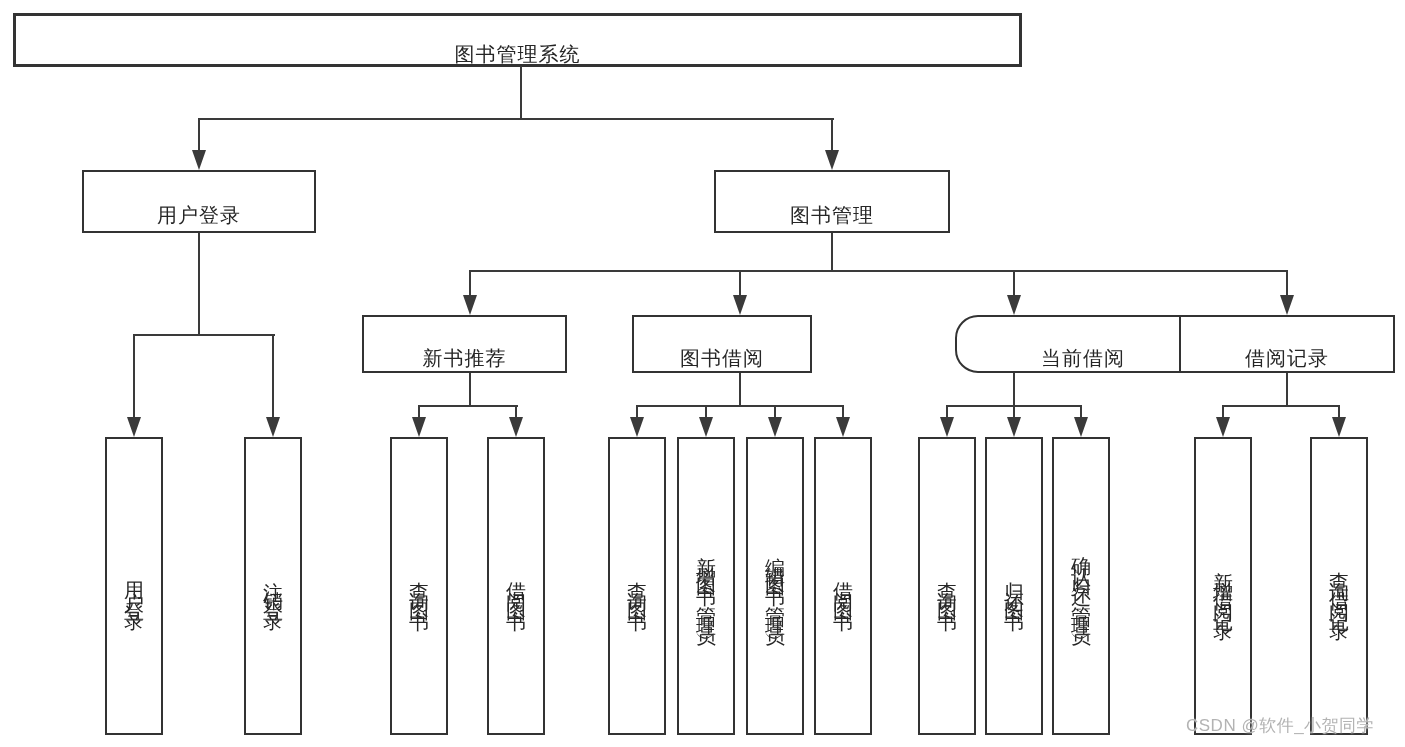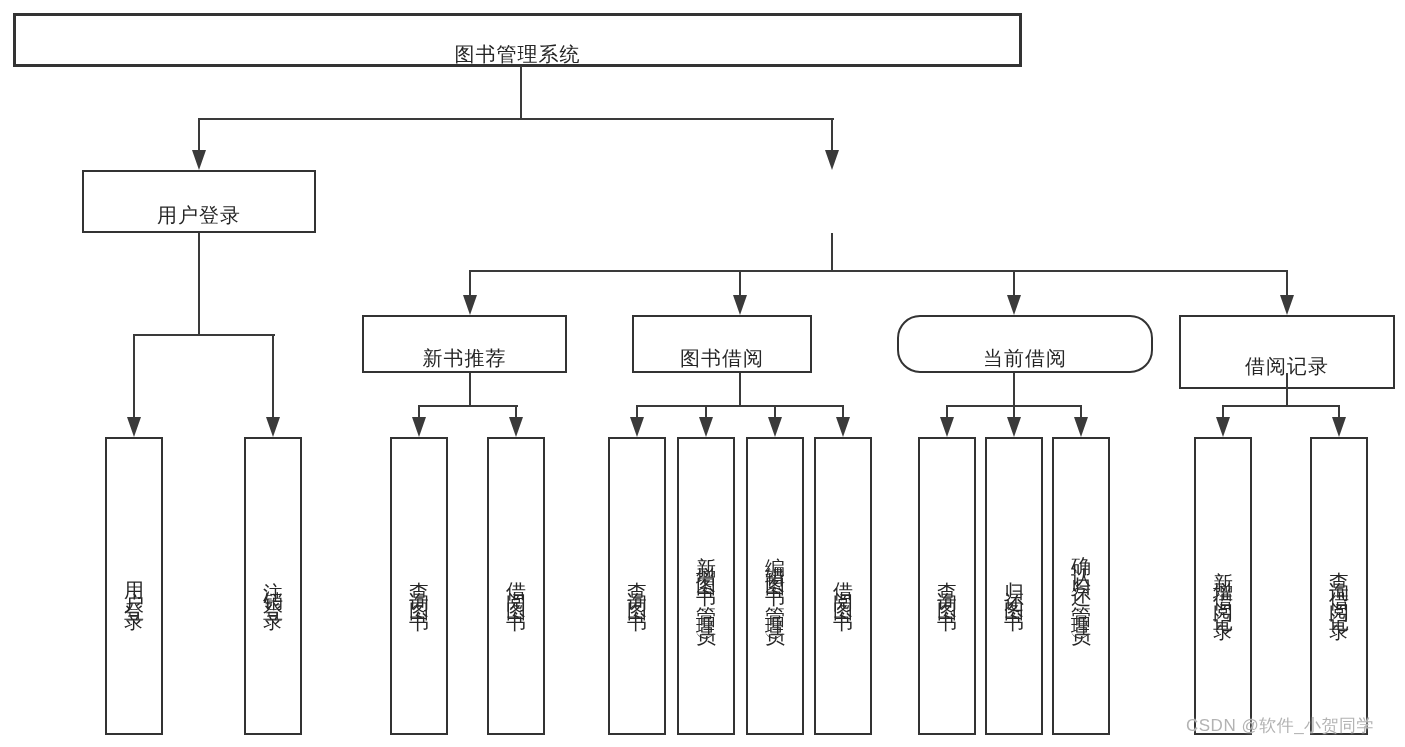--- a/index.html
+++ b/index.html
@@ -71,20 +71,23 @@
   <div class="hline" style="left:198px; top:118px; width:636px;"></div>
 
   <div class="vline" style="left:198px; top:118px; height:34px;"></div>
   <div class="arrow" style="left:192px; top:150px;"></div>
   <div class="vline" style="left:831px; top:118px; height:34px;"></div>
   <div class="arrow" style="left:825px; top:150px;"></div>
 
   <div class="box" style="left:82px; top:170px; width:234px; height:63px;">
     <span class="hlabel">用户登录</span>
   </div>
+  <div class="box" style="left:714px; top:170px; width:236px; height:63px;">
+    <span class="hlabel">图书管理</span>
+  </div>
 
   <div class="vline" style="left:198px; top:233px; height:103px;"></div>
   <div class="hline" style="left:133px; top:334px; width:142px;"></div>
   <div class="vline" style="left:133px; top:334px; height:85px;"></div>
   <div class="arrow" style="left:127px; top:417px;"></div>
   <div class="vline" style="left:272px; top:334px; height:85px;"></div>
   <div class="arrow" style="left:266px; top:417px;"></div>
 
   <div class="vline" style="left:831px; top:233px; height:39px;"></div>
   <div class="hline" style="left:469px; top:270px; width:819px;"></div>
@@ -96,24 +99,24 @@
   <div class="arrow" style="left:1007px; top:295px;"></div>
   <div class="vline" style="left:1286px; top:270px; height:27px;"></div>
   <div class="arrow" style="left:1280px; top:295px;"></div>
 
   <div class="box" style="left:362px; top:315px; width:205px; height:58px;">
     <span class="hlabel">新书推荐</span>
   </div>
   <div class="box" style="left:632px; top:315px; width:180px; height:58px;">
     <span class="hlabel">图书借阅</span>
   </div>
-  <div class="box" style="left:897px; top:315px; width:256px; height:58px;border-radius:23px;">
+  <div class="box" style="left:955px; top:315px; width:256px; height:58px;border-radius:23px;">
     <span class="hlabel">当前借阅</span>
   </div>
-  <div class="box" style="left:1179px; top:315px; width:216px; height:74px;">
+  <div class="box" style="left:1179px; top:315px; width:216px; height:58px;">
     <span class="hlabel">借阅记录</span>
   </div>
 
   <div class="vline" style="left:469px; top:373px; height:34px;"></div>
   <div class="hline" style="left:418px; top:405px; width:100px;"></div>
   <div class="vline" style="left:418px; top:405px; height:14px;"></div>
   <div class="arrow" style="left:412px; top:417px;"></div>
   <div class="vline" style="left:515px; top:405px; height:14px;"></div>
   <div class="arrow" style="left:509px; top:417px;"></div>
 

